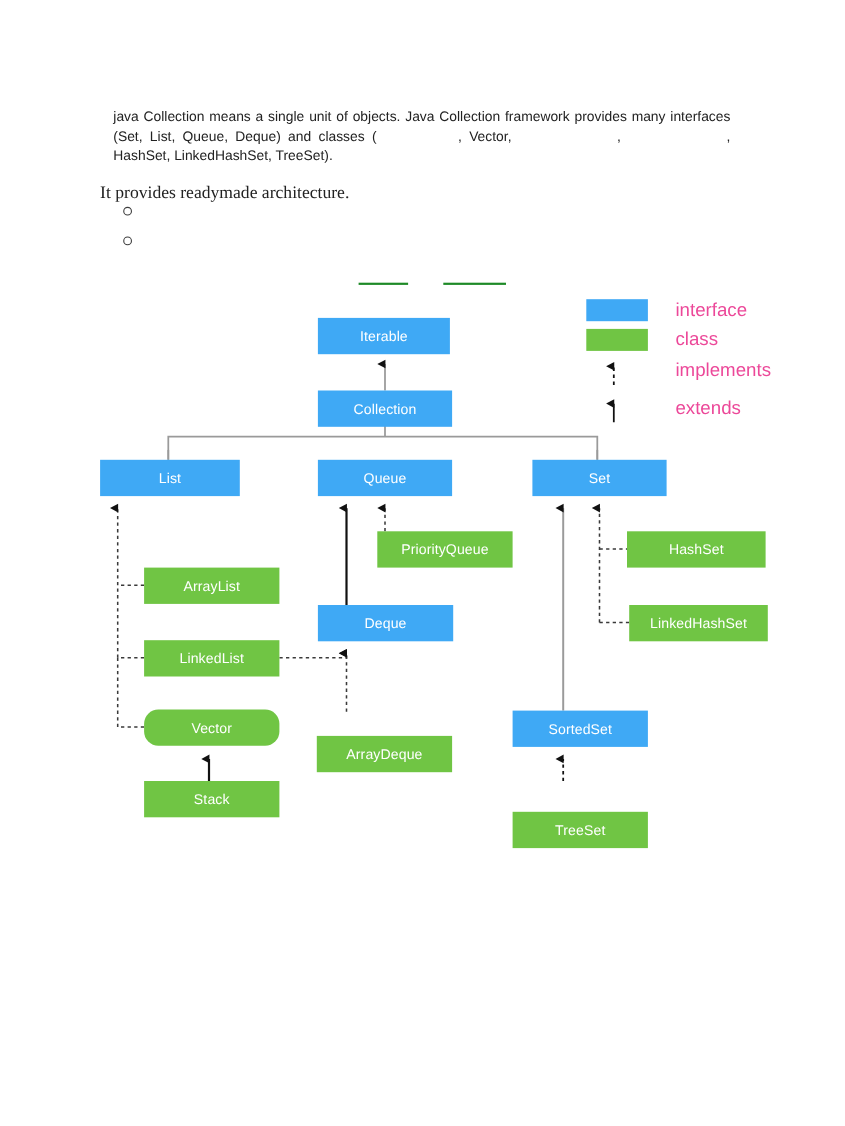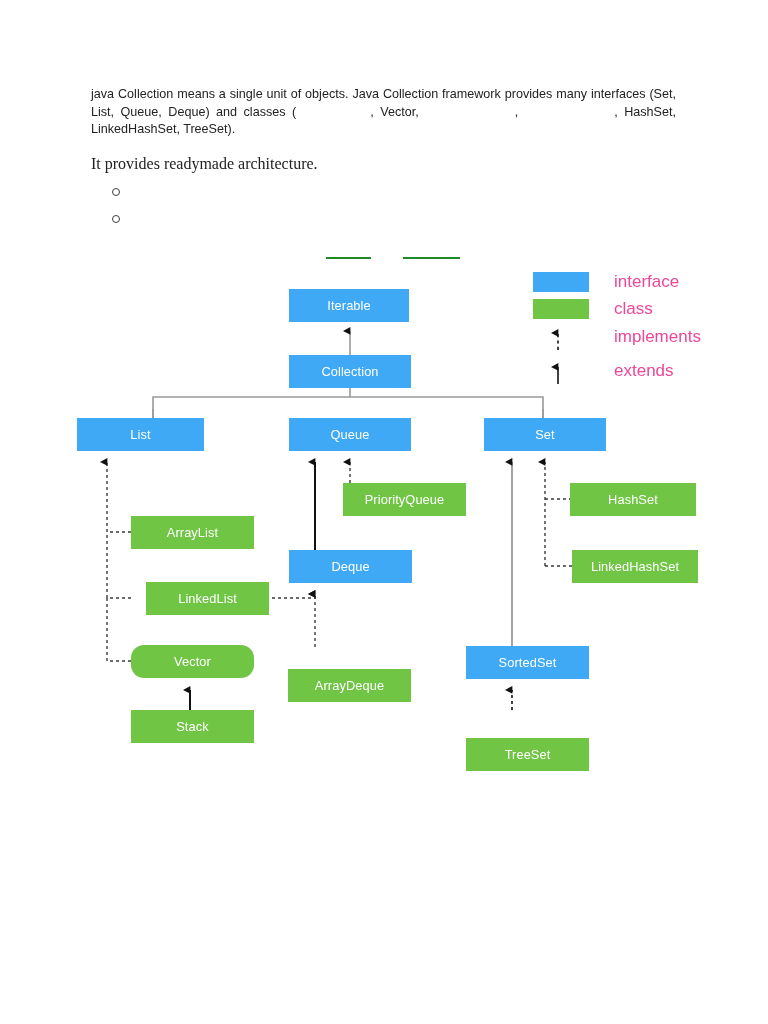--- a/index.html
+++ b/index.html
@@ -22,21 +22,21 @@
     position: absolute;
     left: 91px;
     top: 86px;
     width: 585px;
   }
   .para {
     font-size: 12.6px;
     line-height: 17.5px;
     text-align: justify;
     color: #222222;
-    margin: 0;
+    margin: 12px;
   }
   .para.justified {
     text-align: justify;
     text-align-last: left;
   }
   .gap-word {
     display: inline-block;
     min-width: 74px;
   }
   .gap-word.wide {
@@ -213,21 +213,21 @@
 
     <path d="M512,710 L512,690" stroke="#111111" stroke-width="1.6" fill="none" stroke-dasharray="3,3" marker-end="url(#arrowDash)"></path>
   </svg>
 
   <div class="node iface" style="left:289px; top:289px; width:120px; height:33px;">
       <span>Iterable</span>
     </div>
   <div class="node iface" style="left:289px; top:355px; width:122px; height:33px;">
       <span>Collection</span>
     </div>
-  <div class="node iface" style="left:77px;  top:418px; width:127px; height:33px;">
+  <div class="node iface" style="left:91px;  top:418px; width:127px; height:33px;">
       <span>List</span>
     </div>
   <div class="node iface" style="left:289px; top:418px; width:122px; height:33px;">
       <span>Queue</span>
     </div>
   <div class="node iface" style="left:484px; top:418px; width:122px; height:33px;">
       <span>Set</span>
     </div>
   <div class="node klass" style="left:343px; top:483px; width:123px; height:33px;">
       <span>PriorityQueue</span>
@@ -237,21 +237,21 @@
     </div>
   <div class="node klass" style="left:131px; top:516px; width:123px; height:33px;">
       <span>ArrayList</span>
     </div>
   <div class="node iface" style="left:289px; top:550px; width:123px; height:33px;">
       <span>Deque</span>
     </div>
   <div class="node klass" style="left:572px; top:550px; width:126px; height:33px;">
       <span>LinkedHashSet</span>
     </div>
-  <div class="node klass" style="left:146px; top:582px; width:123px; height:33px;">
+  <div class="node klass" style="left:131px; top:582px; width:123px; height:33px;">
       <span>LinkedList</span>
     </div>
   <div class="node klass" style="left:131px; top:645px; width:123px; height:33px;border-radius:13px;">
       <span>Vector</span>
     </div>
   <div class="node klass" style="left:288px; top:669px; width:123px; height:33px;">
       <span>ArrayDeque</span>
     </div>
   <div class="node iface" style="left:466px; top:646px; width:123px; height:33px;">
       <span>SortedSet</span>

